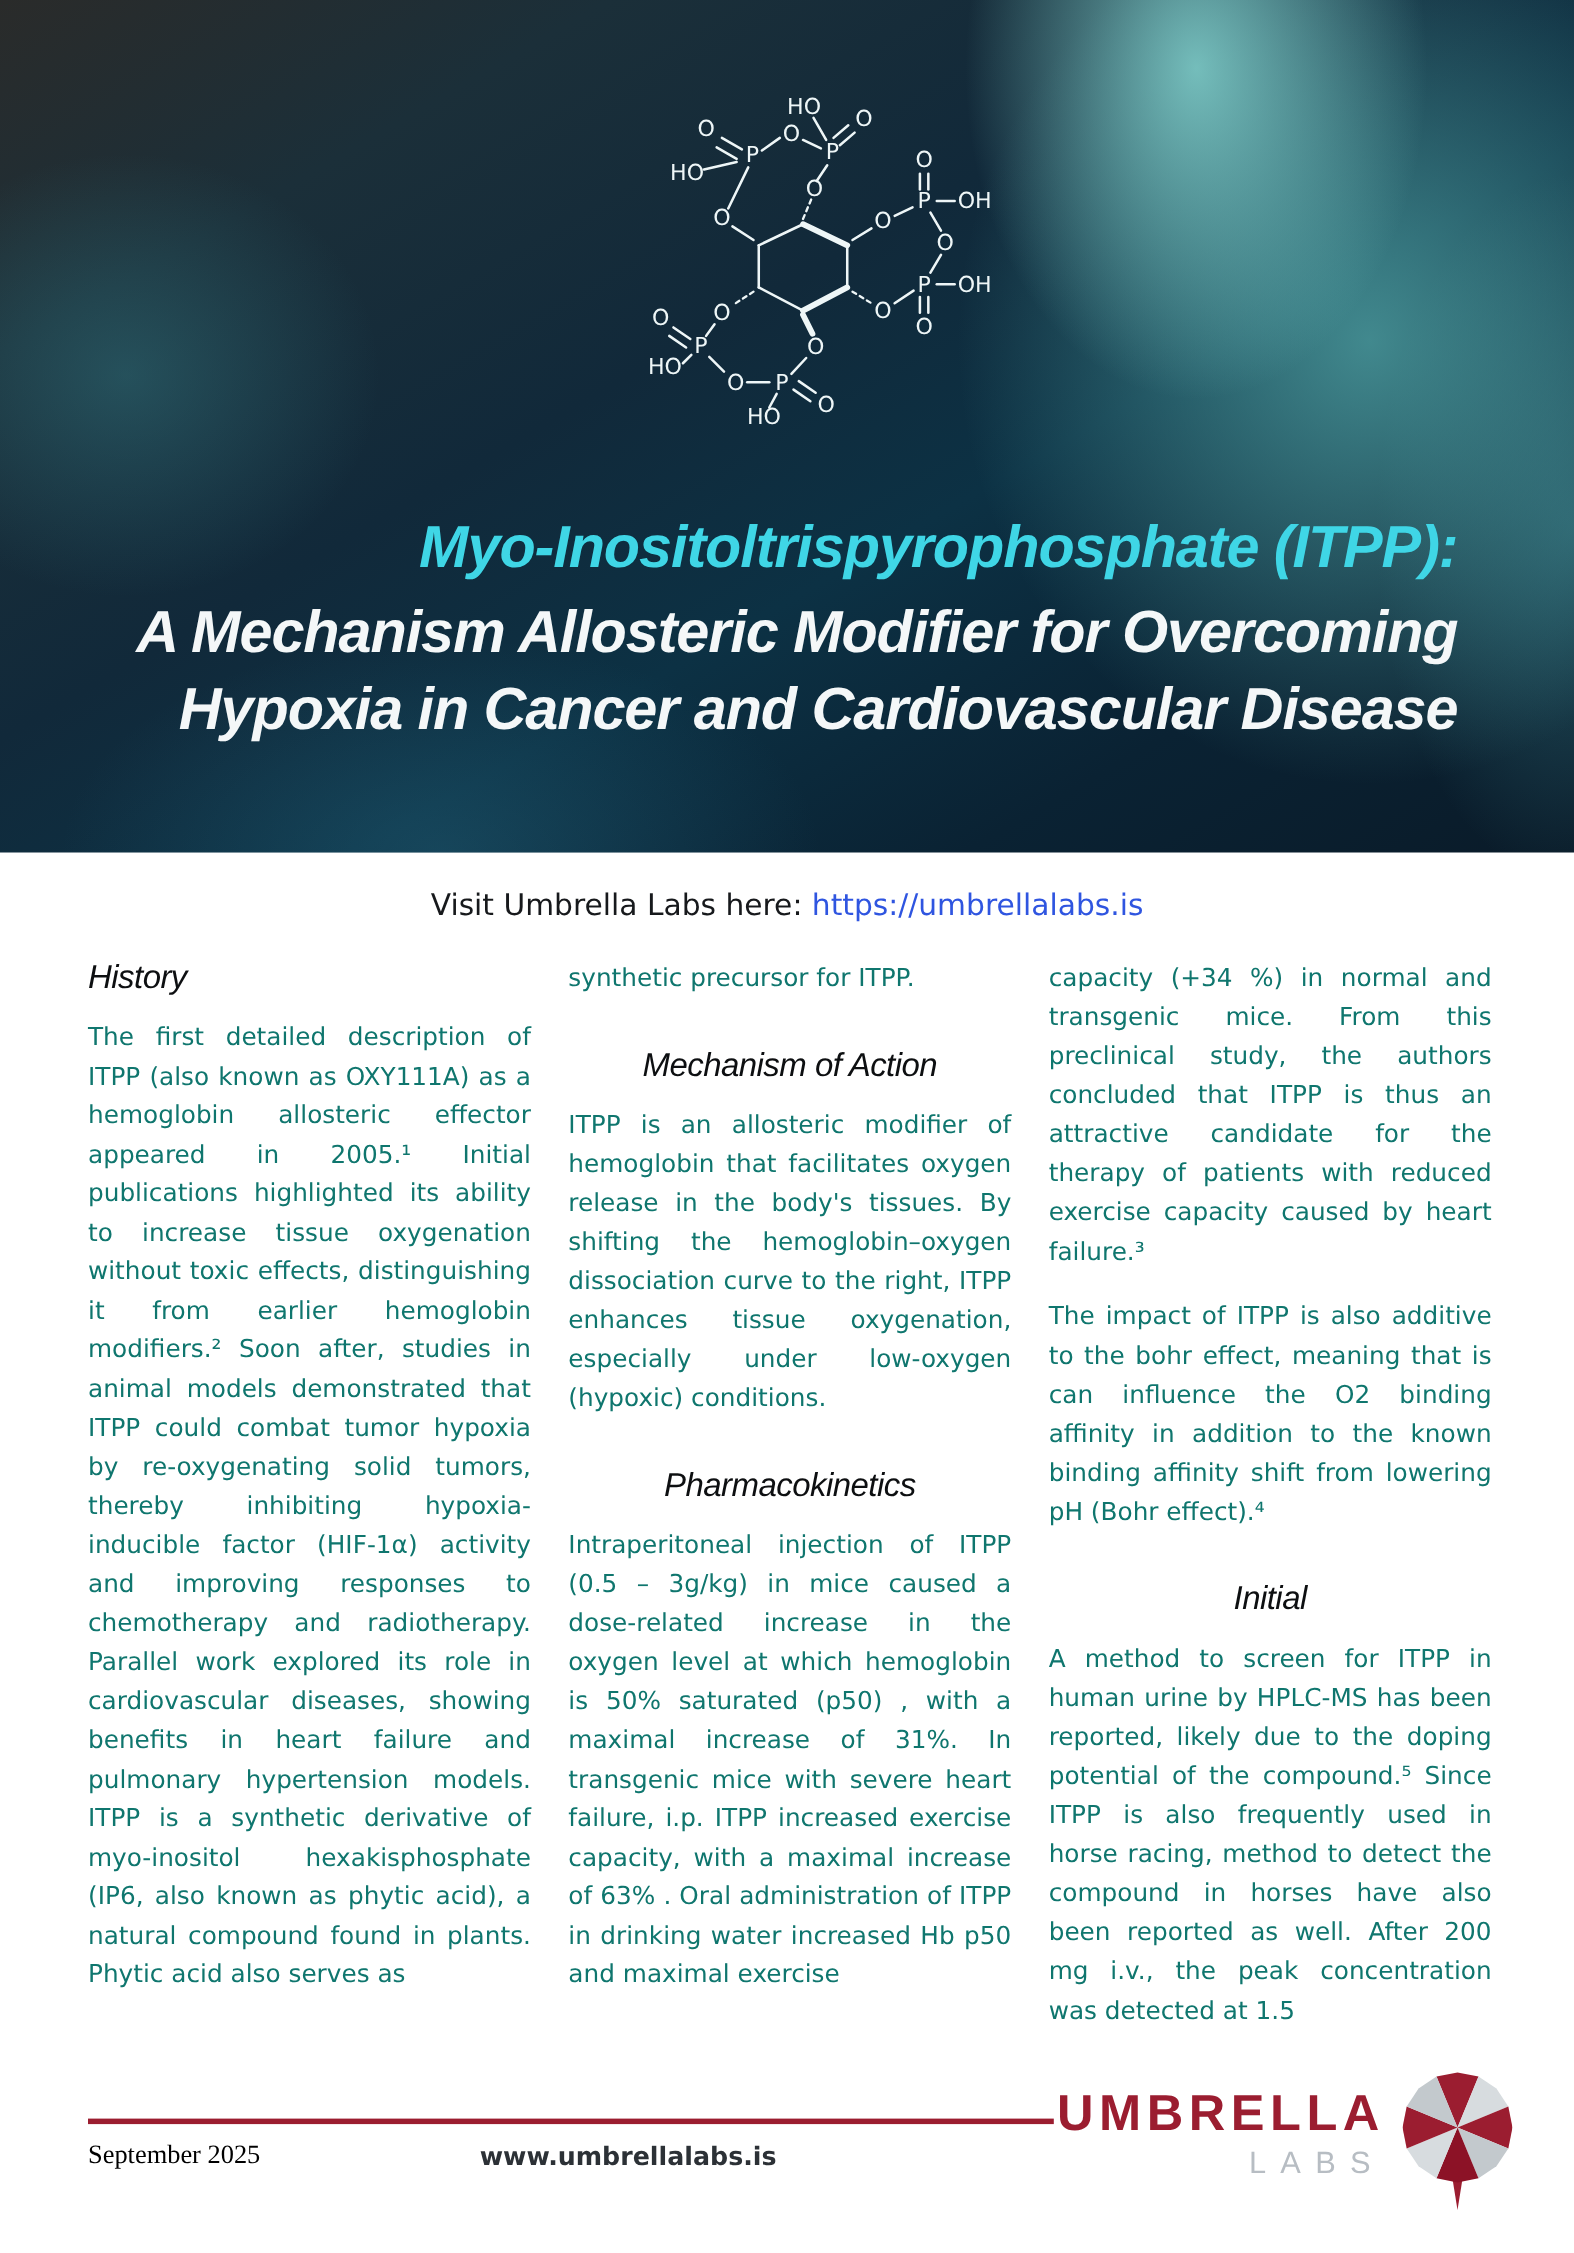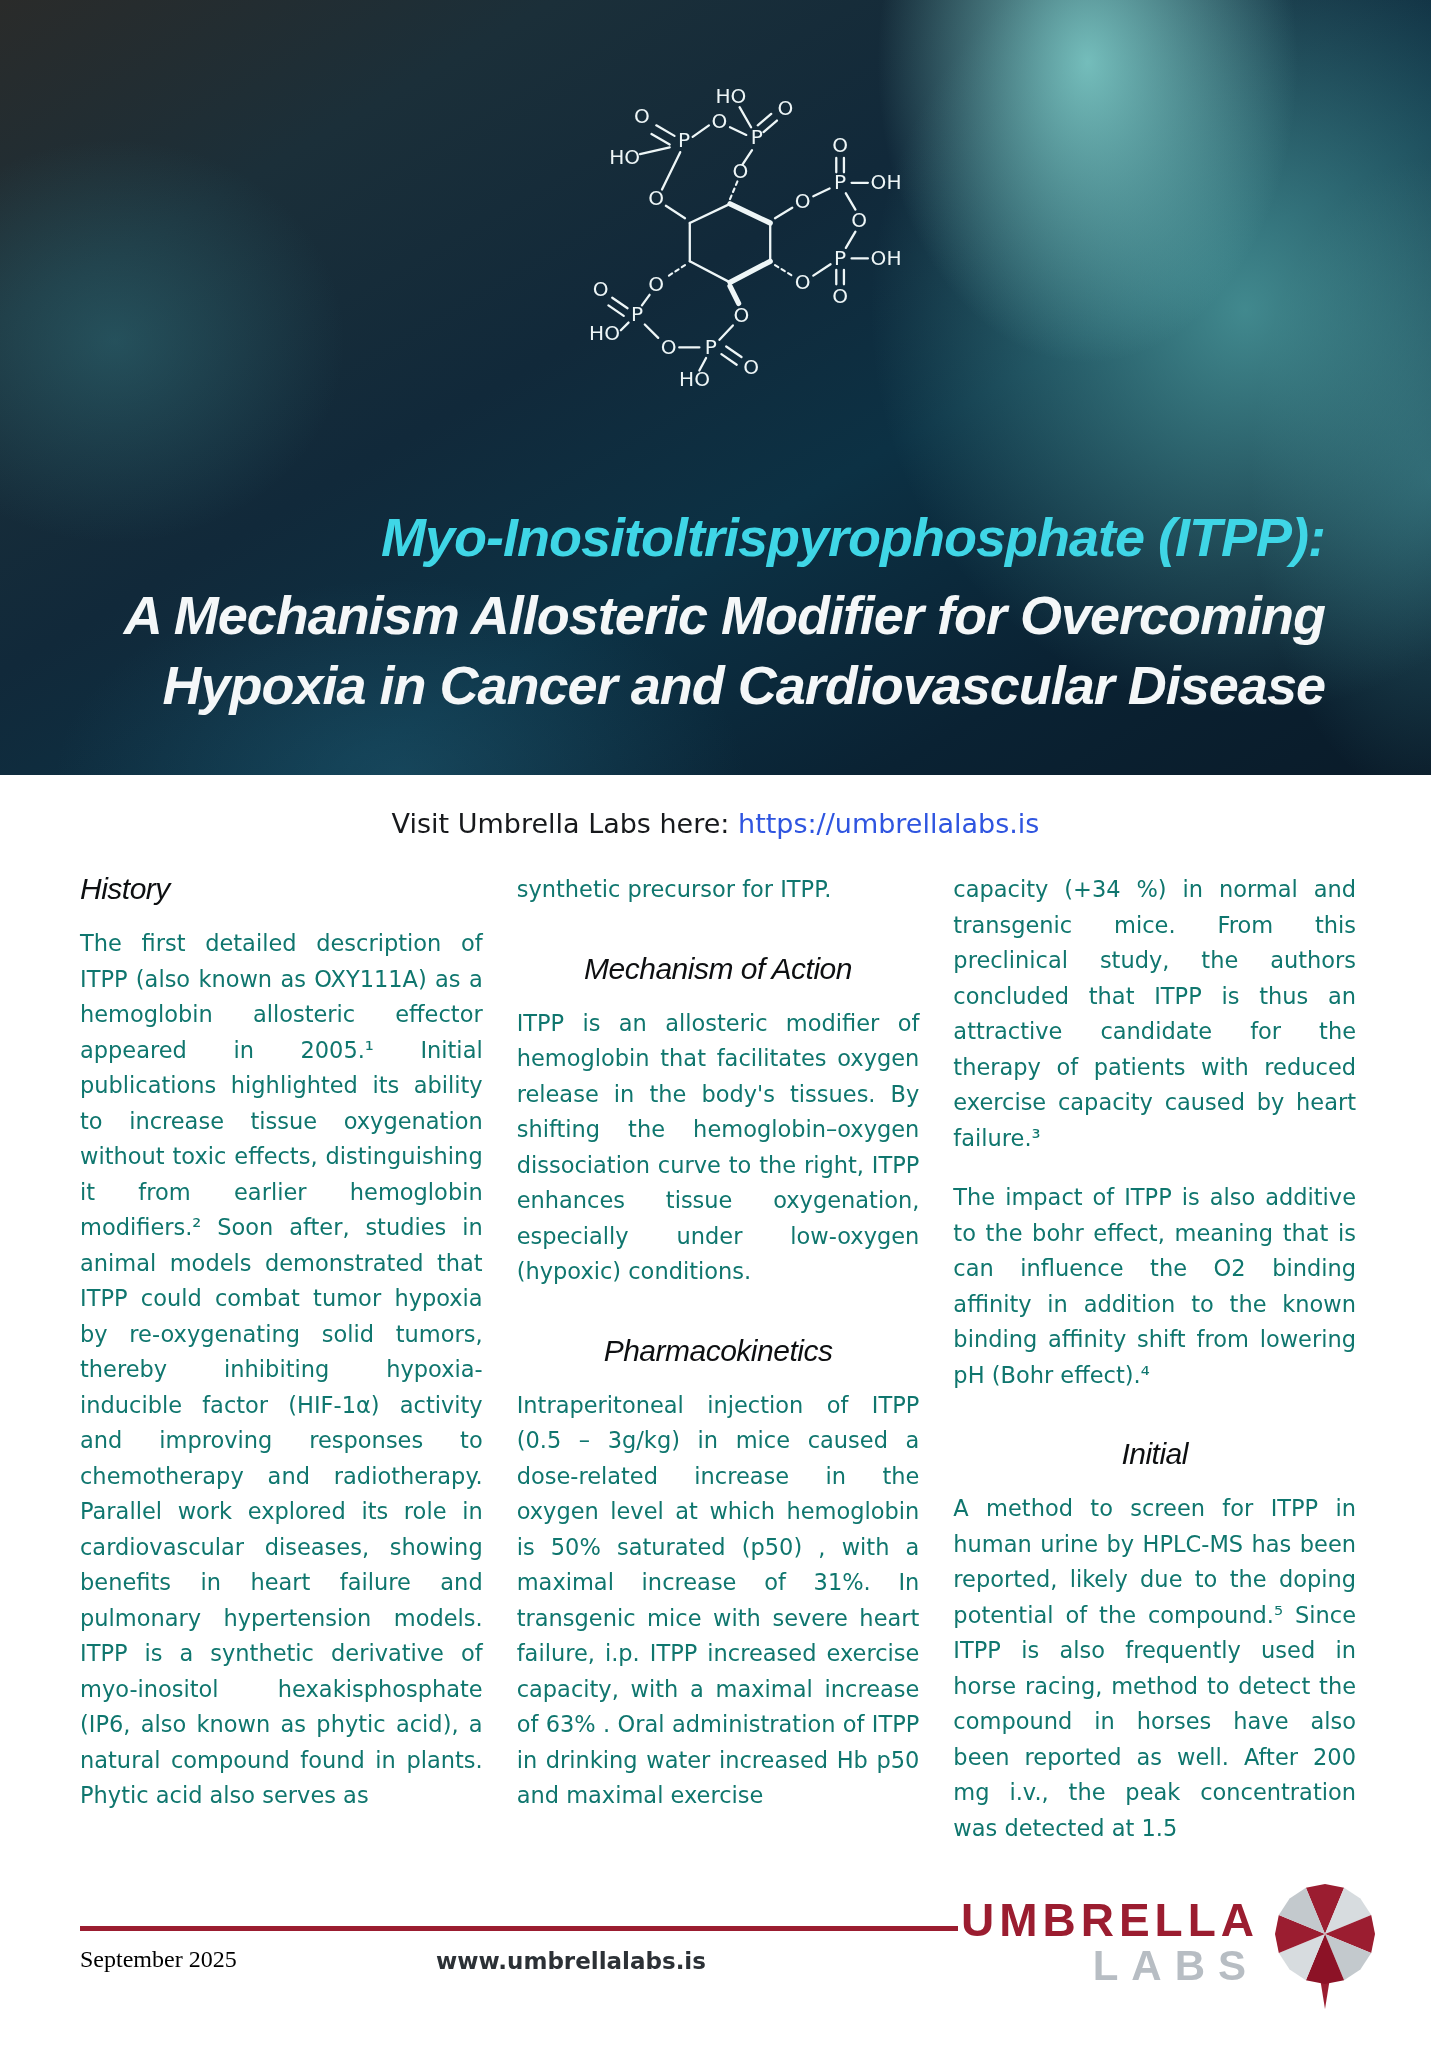--- a/index.html
+++ b/index.html
@@ -43,21 +43,21 @@
   .col p{font-size:22.5px;line-height:35.5px;text-align:justify;color:#0f766e;margin:0 0 24px 0;}
 
   
   .f-rule{position:absolute;left:80px;top:1926px;width:878px;height:5px;}
   .f-date{position:absolute;left:80px;top:1946px;font-size:24px;color:#000000;font-family:Liberation Serif, serif;}
   .f-site{position:absolute;left:133px;top:1948px;width:876px;text-align:center;
     font-size:23px;font-weight:bold;color:#2c3136;}
   .logo{position:absolute;right:56px;top:1882px;display:flex;align-items:flex-start;gap:16px;}
   .logo-text{text-align:right;font-family:"Liberation Sans","DejaVu Sans",sans-serif;}
   .logo-umbrella{font-size:46px;font-weight:800;letter-spacing:5px;line-height:48px;margin-top:14px;}
-  .logo-labs{font-size:42px;font-weight:700;letter-spacing:13px;line-height:36px;margin-top:4px;}
+  .logo-labs{font-size:28px;font-weight:400;letter-spacing:13px;line-height:36px;margin-top:4px;}
 </style>
 </head>
 <body>
 
 <div class="page">
 
   <div class="hero">
 
     <div class="mol">
       <svg viewBox="0 0 470 350">
@@ -133,21 +133,21 @@
         <text x="100" y="251" text-anchor="middle">O</text>
         <text x="104" y="297" text-anchor="middle">HO</text>
         <text x="171" y="312" text-anchor="middle">O</text>
         <text x="215" y="312" text-anchor="middle">P</text>
         <text x="257" y="333" text-anchor="middle">O</text>
         <text x="198" y="345" text-anchor="middle">HO</text>
       </svg>
     </div>
 
     <div class="hero-titles">
-      <div class="t1" style="color:#3fd6e6;margin-top:40px;">Myo-Inositoltrispyrophosphate (ITPP):</div>
+      <div class="t1" style="color:#3fd6e6;">Myo-Inositoltrispyrophosphate (ITPP):</div>
       <div class="t2">A Mechanism Allosteric Modifier for Overcoming</div>
       <div class="t2">Hypoxia in Cancer and Cardiovascular Disease</div>
     </div>
   </div>
 
   <div class="visit">
     <span>Visit Umbrella Labs here: </span><a href="#" style="color:#2f55e0;">https://umbrellalabs.is</a>
   </div>
 
   <div class="columns">

